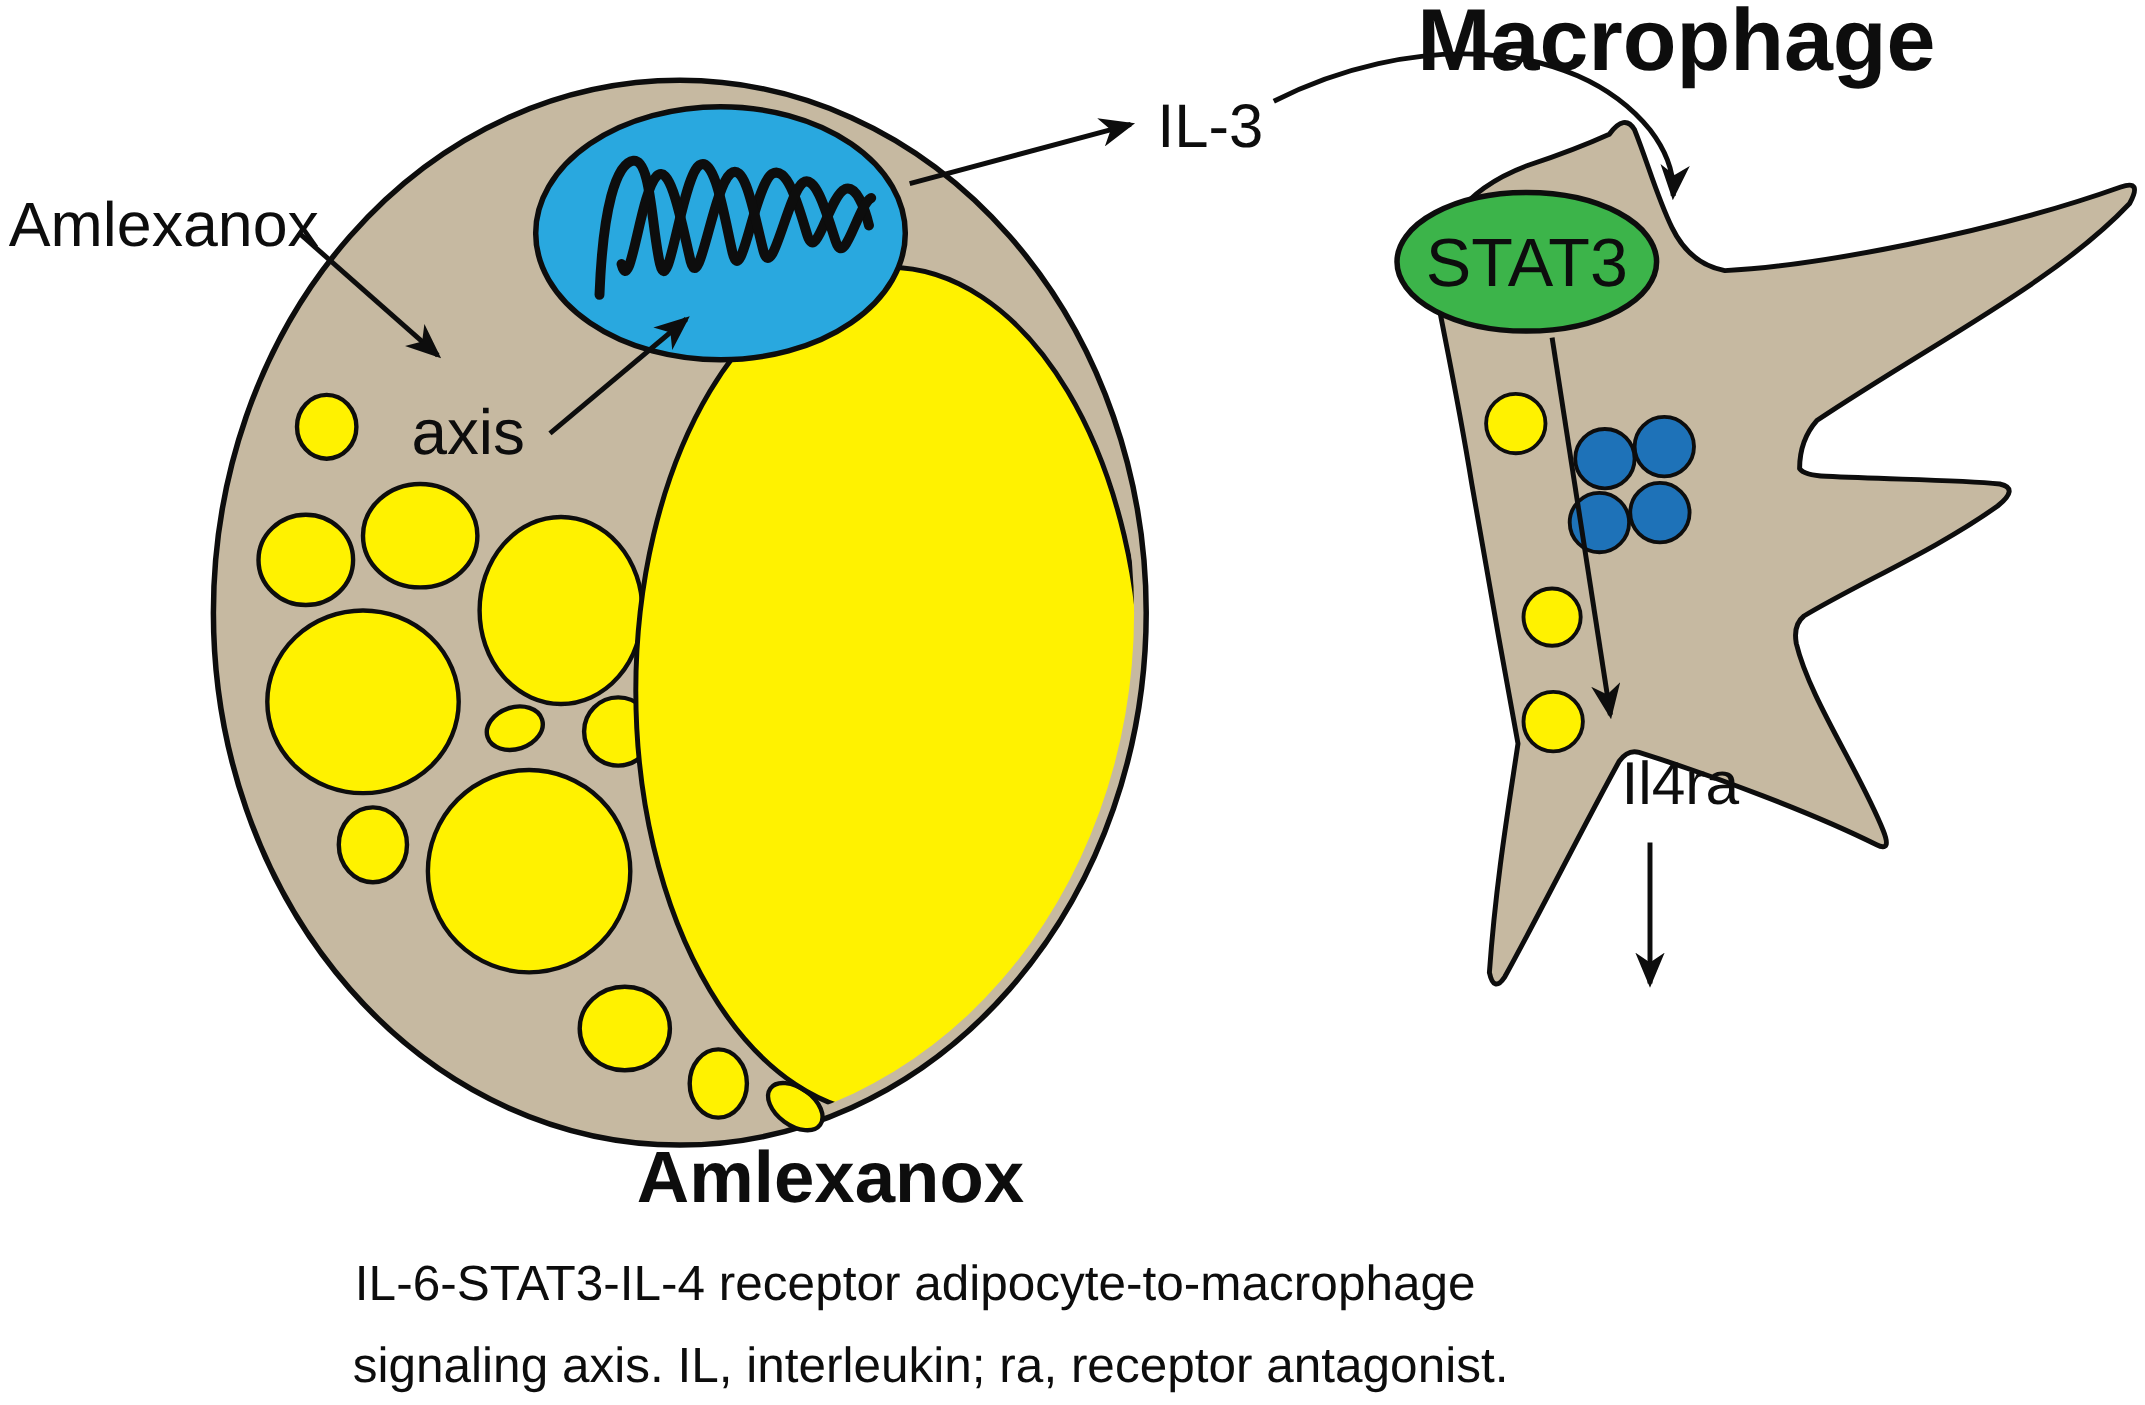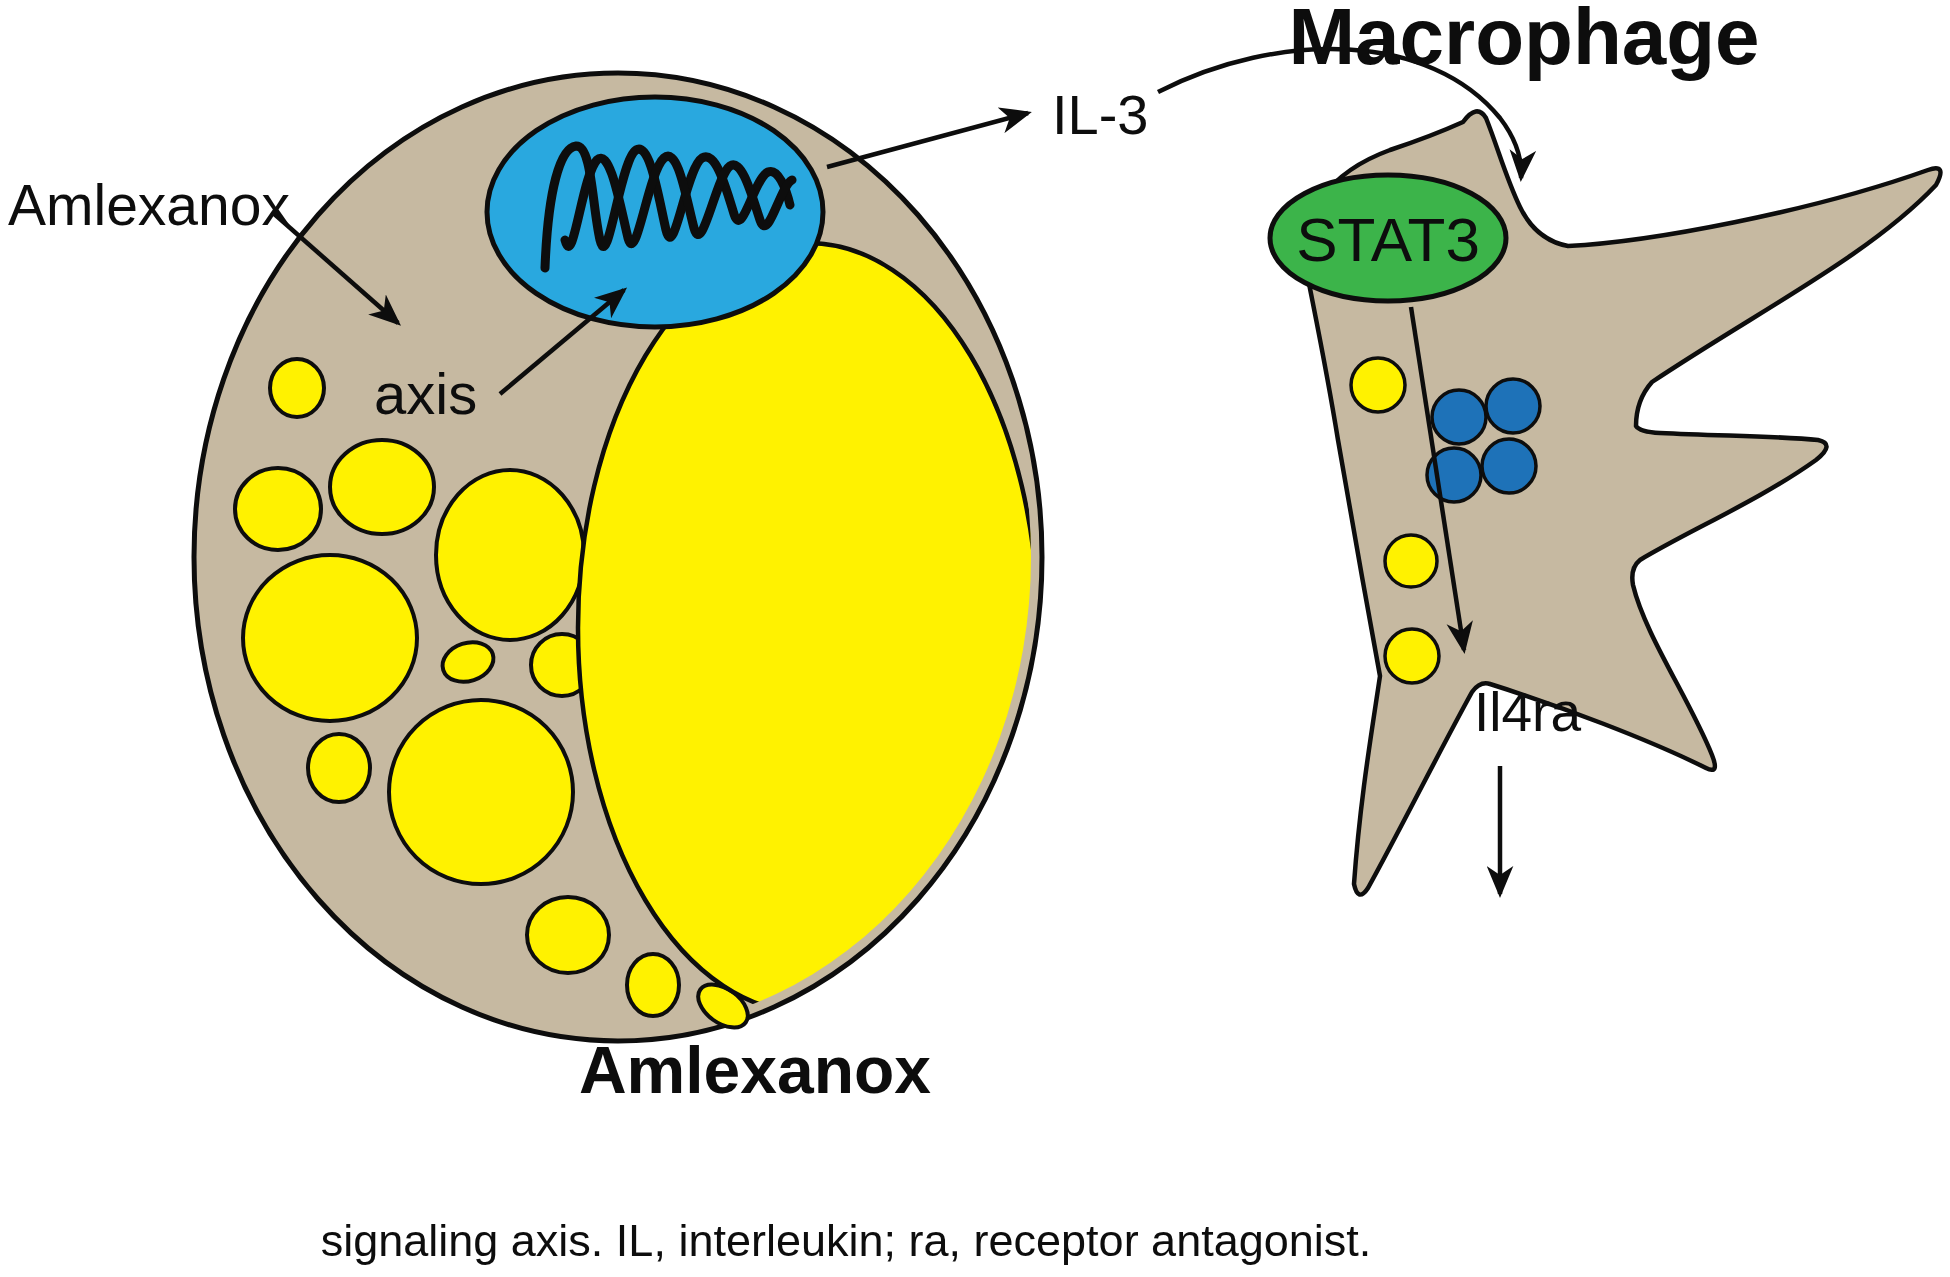--- a/index.html
+++ b/index.html
@@ -124,16 +124,17 @@
   <div class="lbl bold ctr" style="left:1524px;top:-8px;font-size:80px;">Macrophage</div>
 
   <div class="lbl mid" style="left:1388px;top:240px;font-size:62px;">STAT3</div>
 
   <div class="lbl" style="left:1474px;top:682px;font-size:55px;">Il4ra</div>
 
 
 
   <div class="lbl bold ctr" style="left:755px;top:1034px;font-size:66px;">Amlexanox</div>
 
+  <div class="lbl ctr" style="left:832px;top:1142px;font-size:45px;">IL-6-STAT3-IL-4 receptor adipocyte-to-macrophage</div>
 
   <div class="lbl ctr" style="left:846px;top:1216px;font-size:45px;">signaling axis. IL, interleukin; ra, receptor antagonist.</div>
 
 </div>
 
 </body></html>

